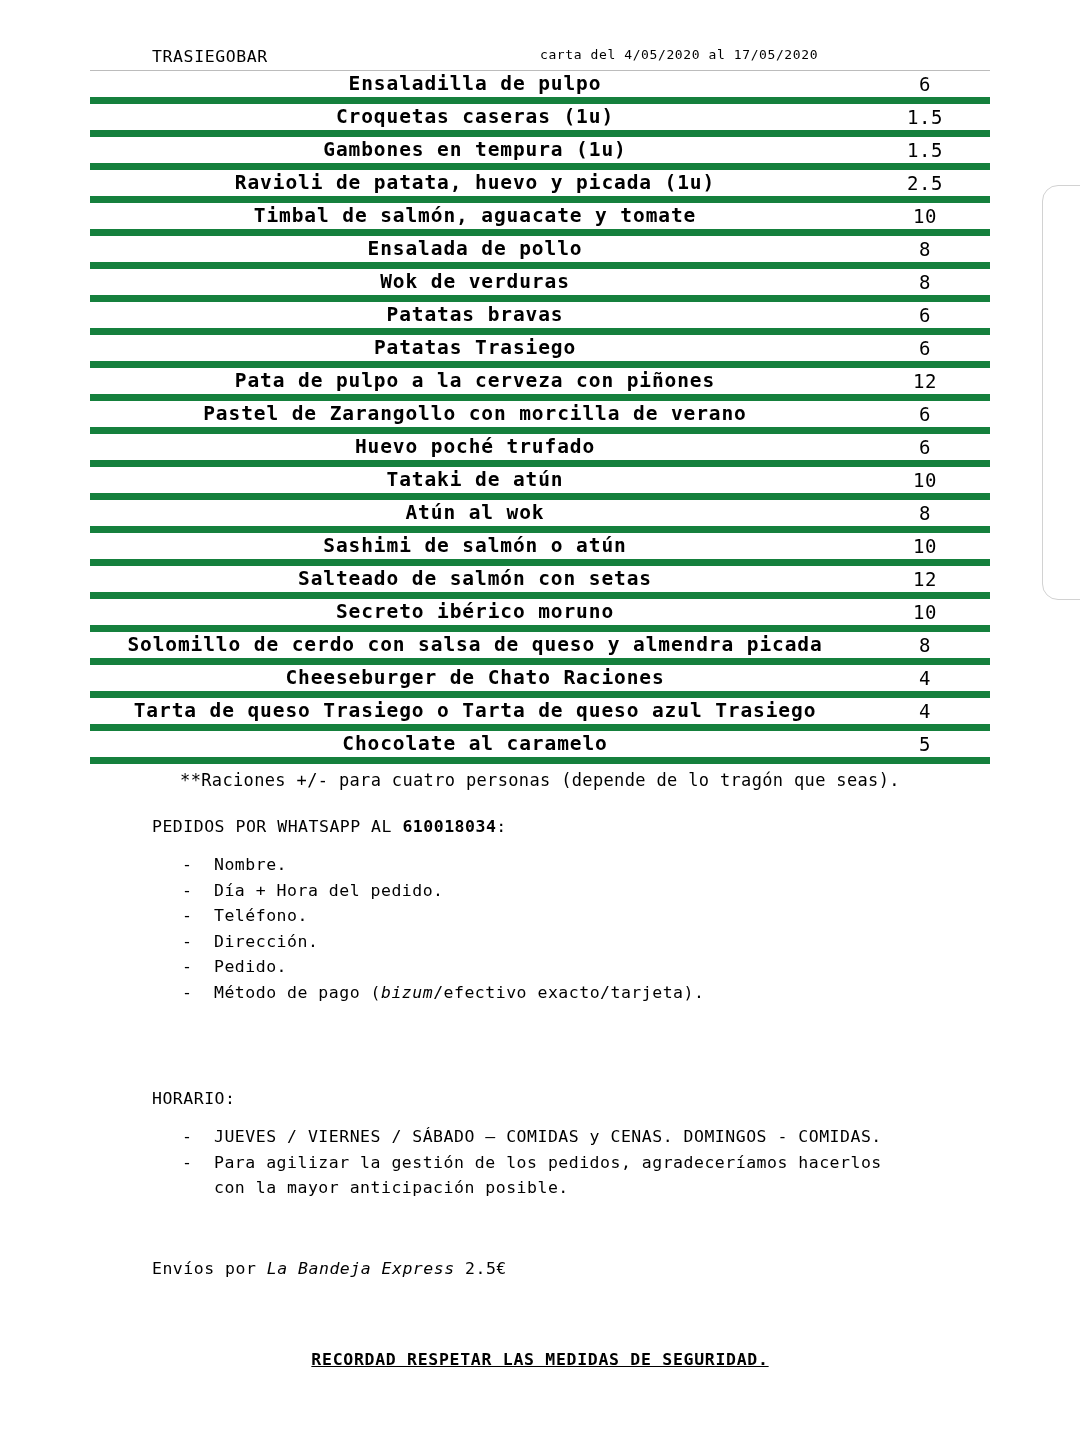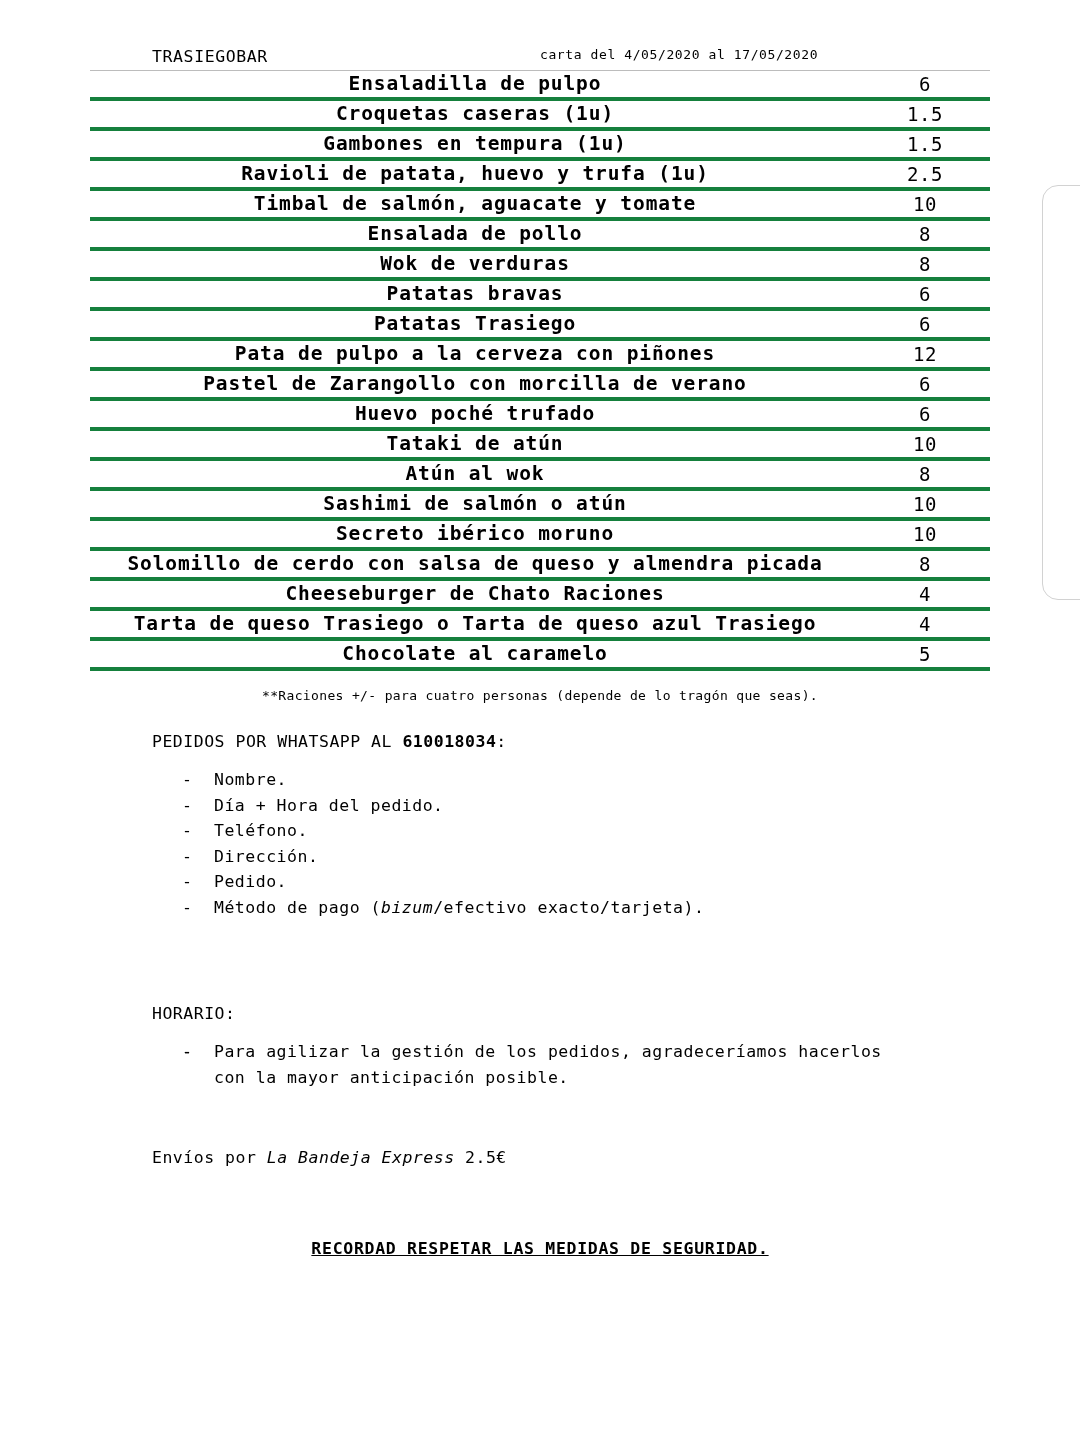--- a/index.html
+++ b/index.html
@@ -64,21 +64,21 @@
     margin: 0 0 0 90px;
     width: 900px;
     border-collapse: collapse;
     table-layout: fixed;
   }
   .menu-table tr {
     height: 28.6px;
   }
   .menu-table td {
     border-top: 1px solid #bcbcbc;
-    border-bottom: 4px solid #15803d;
+    border-bottom: 7px solid #15803d;
     padding: 0;
     vertical-align: middle;
     line-height: 26px;
   }
   .col-item {
     width: 770px;
     text-align: center;
     font-size: 19.5px;
     font-weight: bold;
     letter-spacing: 0.9px;
@@ -86,23 +86,23 @@
   }
   .col-price {
     width: 130px;
     text-align: center;
     font-size: 19px;
     letter-spacing: 0.6px;
   }
 
   
   .notes {
-    margin-top: 12px;
-    text-align: center;
-    font-size: 13px;
+    margin-top: 4px;
+    text-align: center;
+    font-size: 17px;
     line-height: 25px;
     letter-spacing: 0.35px;
   }
   .notes div { white-space: nowrap; }
 
   
   .block {
     margin-left: 152px;
     font-size: 16.5px;
     letter-spacing: 0.5px;
@@ -170,21 +170,21 @@
         </tr>
         <tr>
           <td class="col-item">Croquetas caseras (1u)</td>
           <td class="col-price">1.5</td>
         </tr>
         <tr>
           <td class="col-item">Gambones en tempura (1u)</td>
           <td class="col-price">1.5</td>
         </tr>
         <tr>
-          <td class="col-item">Ravioli de patata, huevo y trufa (1u)</td>
+          <td class="col-item">Ravioli de patata, huevo y picada (1u)</td>
           <td class="col-price">2.5</td>
         </tr>
         <tr>
           <td class="col-item">Timbal de salmón, aguacate y tomate</td>
           <td class="col-price">10</td>
         </tr>
         <tr>
           <td class="col-item">Ensalada de pollo</td>
           <td class="col-price">8</td>
         </tr>
@@ -216,20 +216,24 @@
           <td class="col-item">Tataki de atún</td>
           <td class="col-price">10</td>
         </tr>
         <tr>
           <td class="col-item">Atún al wok</td>
           <td class="col-price">8</td>
         </tr>
         <tr>
           <td class="col-item">Sashimi de salmón o atún</td>
           <td class="col-price">10</td>
+        </tr>
+        <tr>
+          <td class="col-item">Salteado de salmón con setas</td>
+          <td class="col-price">12</td>
         </tr>
         <tr>
           <td class="col-item">Secreto ibérico moruno</td>
           <td class="col-price">10</td>
         </tr>
         <tr>
           <td class="col-item">Solomillo de cerdo con salsa de queso y almendra picada</td>
           <td class="col-price">8</td>
         </tr>
         <tr>
@@ -263,21 +267,21 @@
         <li><span class="dash">-</span><span>Pedido.</span></li>
         <li><span class="dash">-</span><span>Método de pago (</span><em>bizum</em><span>/efectivo exacto/tarjeta).</span></li>
       </ul>
   </div>
 
   <div class="spacer-horario"></div>
 
   <div class="block">
     <div class="block-heading">HORARIO:</div>
     <ul class="bullet-list">
-        <li><span class="dash">-</span></li>
+        <li><span class="dash">-</span><span>JUEVES / VIERNES / SÁBADO – COMIDAS y CENAS. DOMINGOS - COMIDAS.</span></li>
         <li><span class="dash">-</span><span>Para agilizar la gestión de los pedidos, agradeceríamos hacerlos</span><br><span>con la mayor anticipación posible.</span></li>
       </ul>
   </div>
 
   <div class="block shipping">
     <span>Envíos por </span><em>La Bandeja Express</em><span> 2.5€</span>
   </div>
 
   <div class="safety-note">RECORDAD RESPETAR LAS MEDIDAS DE SEGURIDAD.</div>
 

